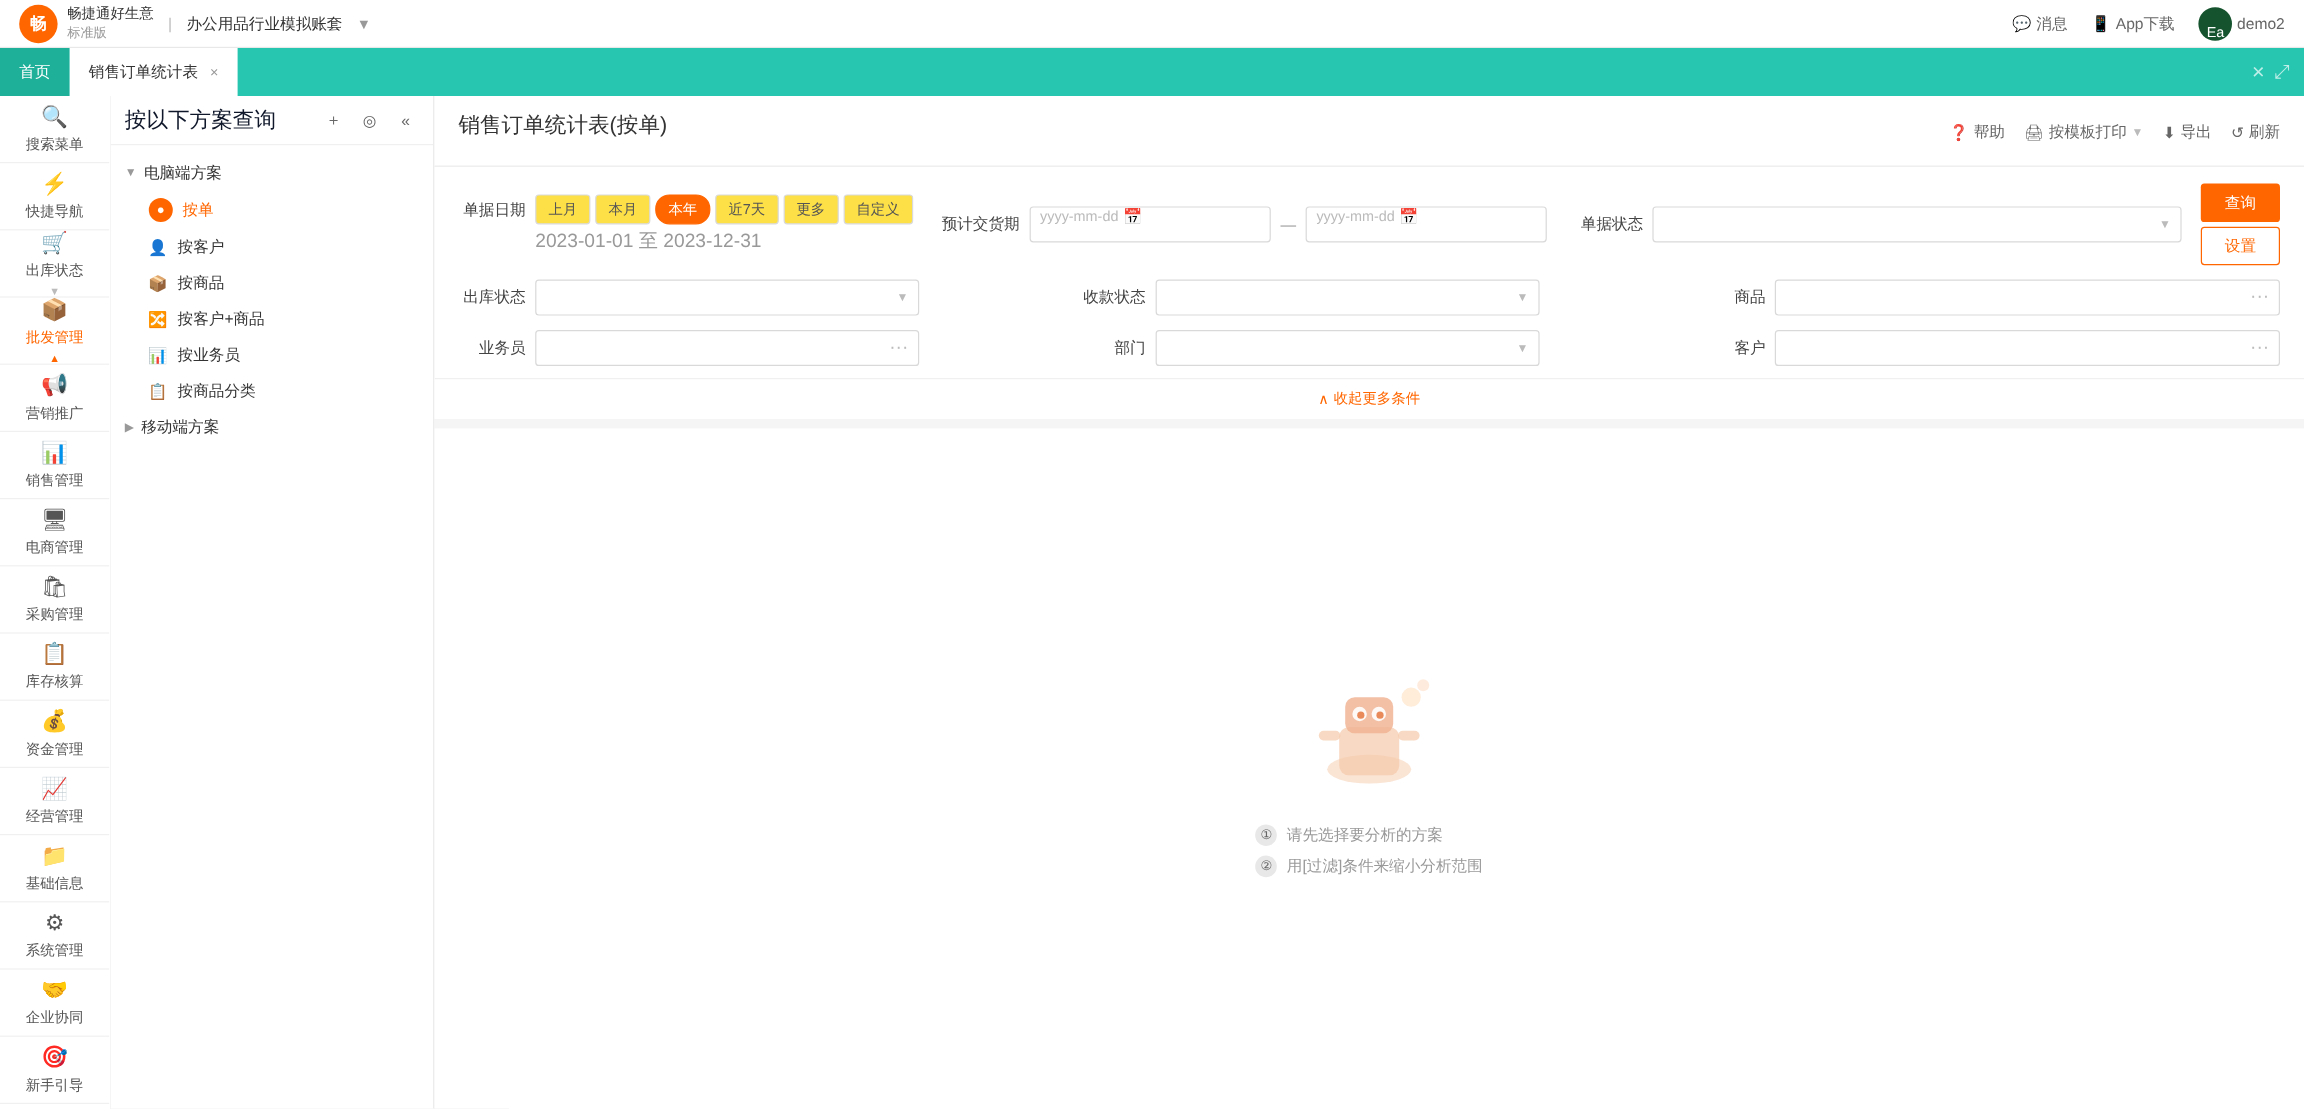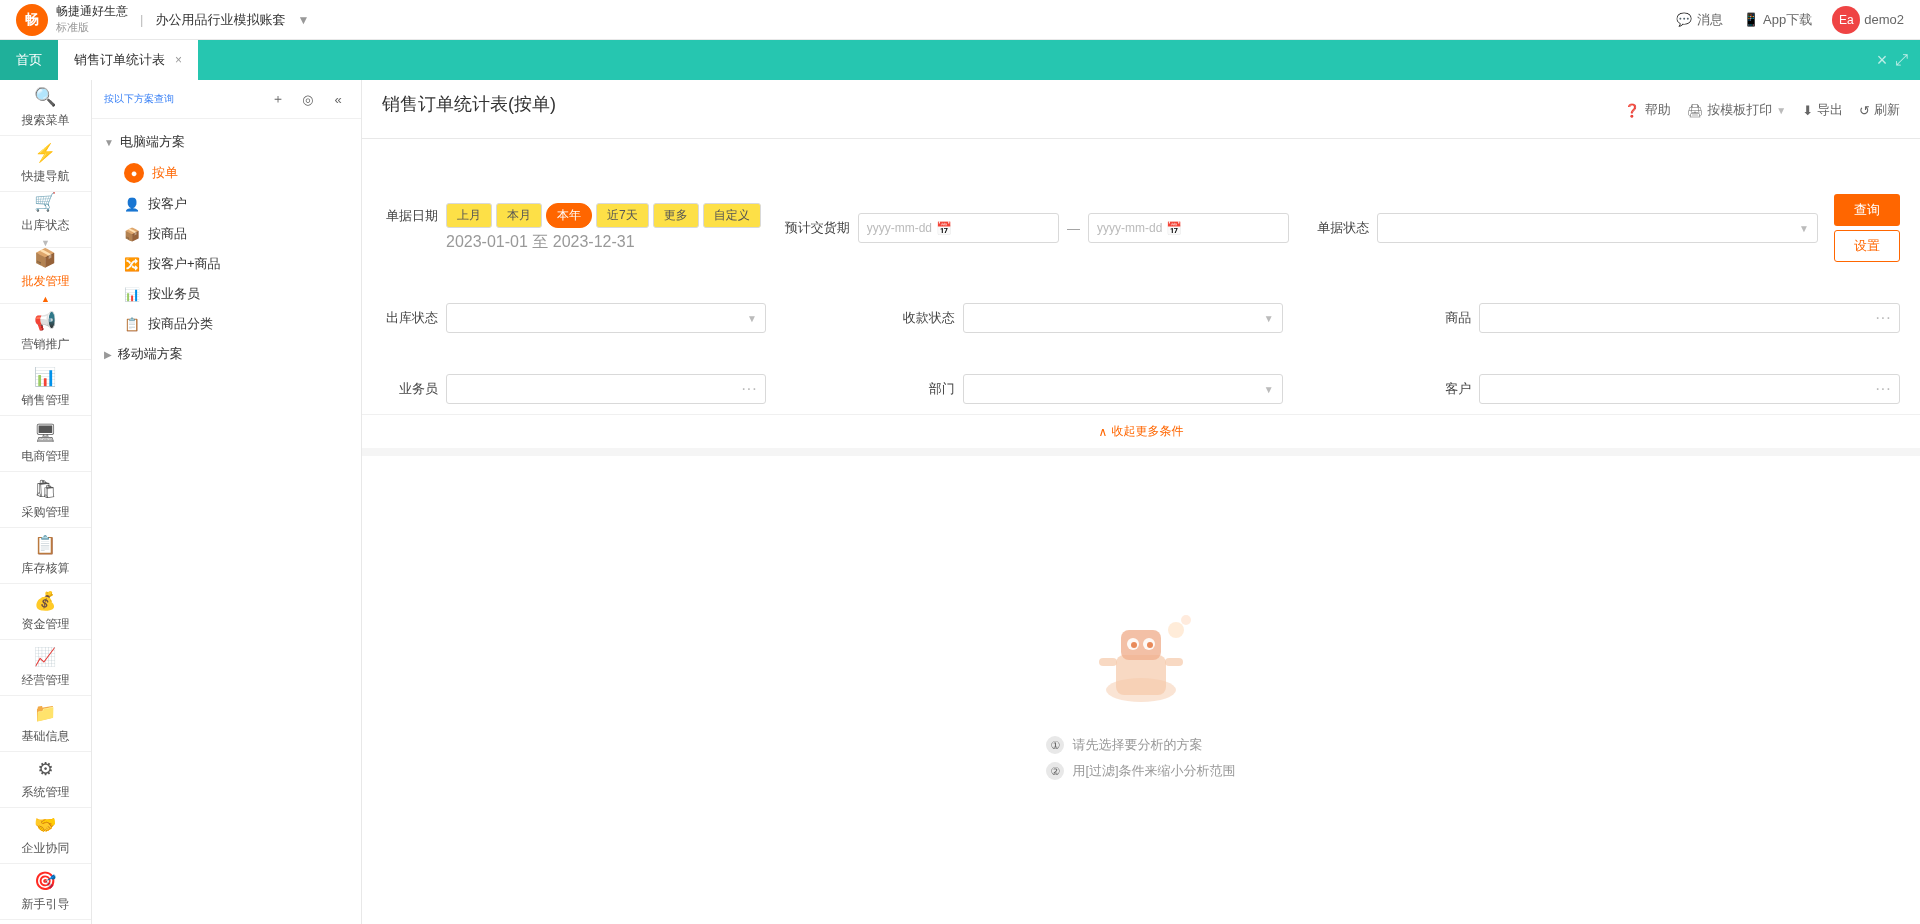--- a/index.html
+++ b/index.html
@@ -24,21 +24,21 @@
       display: flex; align-items: center; justify-content: center;
       color: white; font-size: 14px; font-weight: bold;
     }
     .logo-text { font-size: 12px; color: #333; line-height: 1.3; }
     .logo-sub { font-size: 11px; color: #999; }
     .app-title { font-size: 13px; color: #333; }
     .dropdown-arrow { color: #999; font-size: 12px; margin-left: 4px; }
 
     .top-bar-right { display: flex; align-items: center; gap: 20px; }
     .top-btn { display: flex; align-items: center; gap: 4px; color: #666; font-size: 13px; cursor: pointer; }
-    .user-avatar { width: 28px; height: 28px; border-radius: 50%; background: #ef4444; display: flex; align-items: center; justify-content: center; color: white; font-size: 12px; }
+    .user-avatar { width: 28px; height: 28px; border-radius: 50%; background: #14532d; display: flex; align-items: flex-end; justify-content: center; color: white; font-size: 12px; }
 
     
     .tab-bar {
       height: 40px;
       background: #26c6b0;
       display: flex;
       align-items: center;
       padding: 0;
     }
     .tab-item {
@@ -91,21 +91,21 @@
       flex-shrink: 0;
       overflow-y: auto;
     }
     .left-panel-header {
       display: flex;
       align-items: center;
       padding: 8px 12px;
       gap: 8px;
       border-bottom: 1px solid #f0f0f0;
     }
-    .left-panel-title { font-size: 10px; color: #3b82f6; flex: 1; }
+    .left-panel-title { font-size: 18px; color: #0f172a; flex: 1; }
     .icon-btn { width: 22px; height: 22px; display: flex; align-items: center; justify-content: center; cursor: pointer; color: #666; border-radius: 3px; }
 
     .scheme-list { padding: 8px 0; }
     .scheme-item { padding: 6px 16px 6px 32px; display: flex; align-items: center; gap: 8px; cursor: pointer; color: #333; font-size: 13px; }
     .scheme-item.active { color: #ff6600; }
     .scheme-group { }
     .scheme-group-title { padding: 6px 12px; display: flex; align-items: center; gap: 6px; cursor: pointer; font-size: 13px; color: #333; }
     .scheme-group-title .arrow { font-size: 10px; color: #999; }
     .scheme-item-icon { width: 16px; height: 16px; display: flex; align-items: center; justify-content: center; color: #888; font-size: 13px; }
     .active-dot { width: 20px; height: 20px; background: #ff6600; border-radius: 50%; display: flex; align-items: center; justify-content: center; color: white; font-size: 12px; flex-shrink: 0; }
@@ -166,30 +166,30 @@
     .empty-hint { display: flex; align-items: center; gap: 8px; color: #999; font-size: 13px; }
     .hint-num { width: 18px; height: 18px; border-radius: 50%; background: #e8e8e8; display: flex; align-items: center; justify-content: center; font-size: 11px; color: #666; flex-shrink: 0; }
 
     .main-content-wrapper { display: flex; flex: 1; overflow: hidden; }
 
     .full-filter-area {
       background: #fff;
       padding: 14px 20px 0 20px;
     }
 
-    .f-row { display: flex; align-items: center; gap: 0; margin-bottom: 12px; width: 100%; margin-top: 41px; }
+    .f-row { display: flex; align-items: center; gap: 0; margin-bottom: 12px; width: 100%; }
     .f-cell { display: flex; align-items: center; gap: 8px; flex: 1; min-width: 0; }
     .f-label { font-size: 13px; color: #444; white-space: nowrap; min-width: 56px; text-align: right; }
     .f-input { flex: 1; height: 30px; border: 1px solid #d9d9d9; border-radius: 3px; padding: 0 8px; display: flex; align-items: center; justify-content: space-between; cursor: pointer; font-size: 13px; color: #555; background: #fff; }
     .f-input-placeholder { color: #bbb; font-size: 12px; }
     .f-caret { color: #bbb; font-size: 10px; }
     .f-dots { color: #bbb; cursor: pointer; font-size: 16px; margin-left: 4px; }
     .f-dash { color: #999; padding: 0 4px; }
     .f-date-group { display: flex; align-items: center; gap: 4px; flex: 1; }
-    .f-date-input { height: 30px; border: 1px solid #d9d9d9; border-radius: 3px; padding: 0 8px; display: flex; align-items: center; gap: 4px; font-size: 12px; color: #bbb; cursor: pointer; flex: 1; }
+    .f-date-input { height: 30px; border: 1px solid #d9d9d9; border-radius: 3px; padding: 0 8px; display: flex; align-items: flex-start; gap: 4px; font-size: 12px; color: #bbb; cursor: pointer; flex: 1; }
     .f-cal-icon { color: #bbb; font-size: 13px; }
 
     .page-title-row {
       display: flex; align-items: center; justify-content: space-between; padding-bottom: 10px;
     }
   </style>
 </head>
 <body>
 
 <div class="top-bar">

